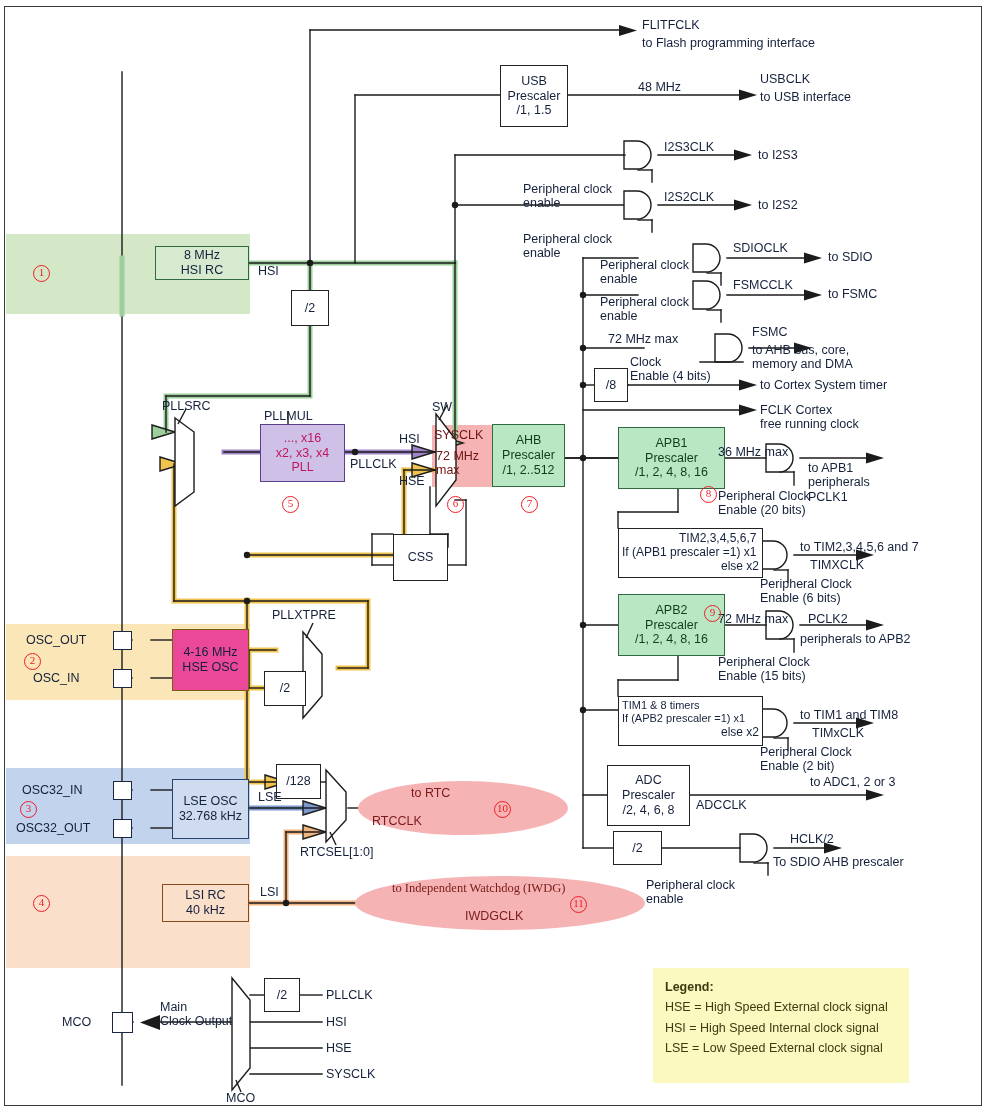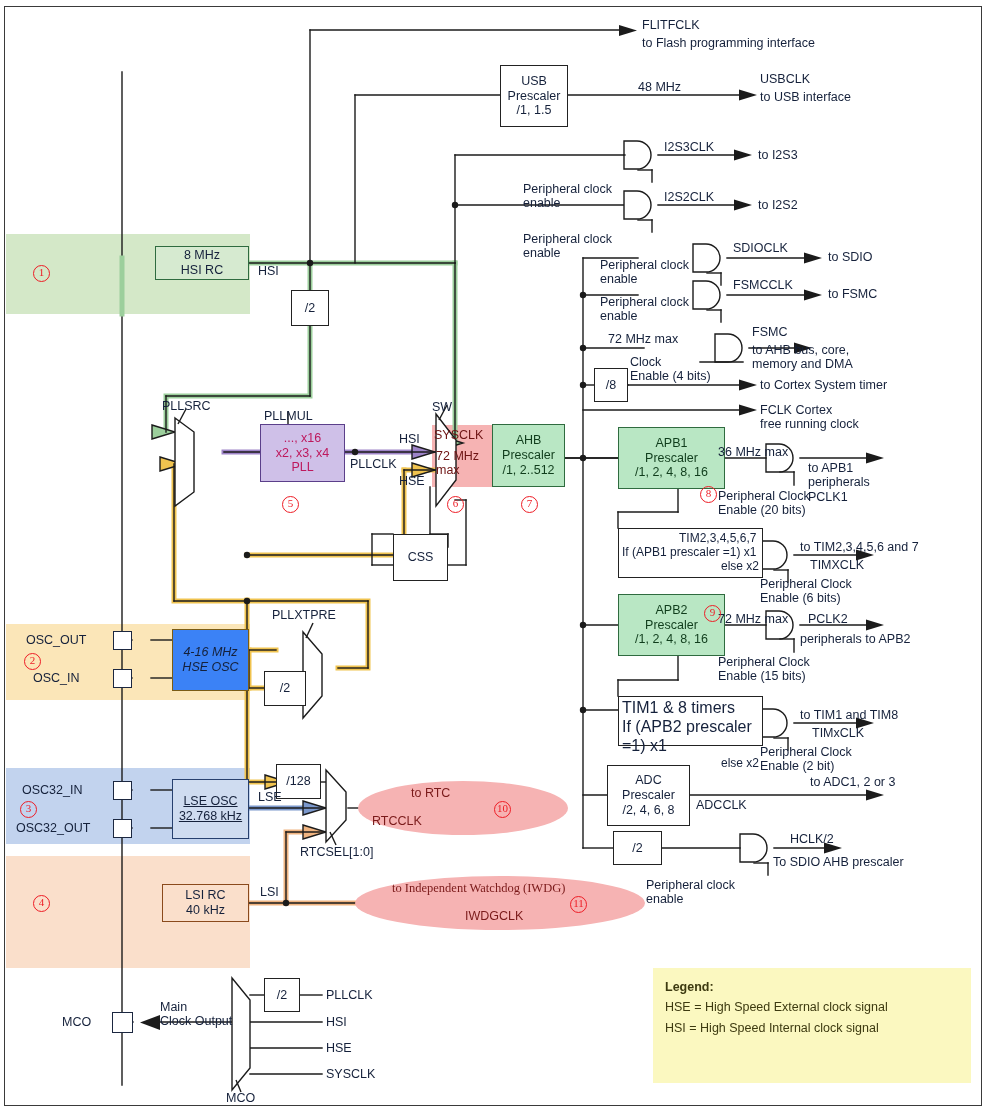--- a/index.html
+++ b/index.html
@@ -7,21 +7,21 @@
   #root{position:relative;width:990px;height:1115px;background:#ffffff;overflow:hidden;}
   #frame{position:absolute;left:4px;top:6px;width:978px;height:1100px;border:1.5px solid #3a3a3a;box-sizing:border-box;}
   svg.layer{position:absolute;left:0;top:0;width:990px;height:1115px;}
   .lbl{position:absolute;font-family:"Liberation Sans",sans-serif;font-size:12.5px;color:#15213b;line-height:1.12;white-space:pre;}
   .box{position:absolute;box-sizing:border-box;border:1.3px solid #222;background:#fff;
        display:flex;flex-direction:column;align-items:center;justify-content:center;
        font-size:12.5px;color:#15213b;line-height:1.18;text-align:center;}
   .box.green{background:#b9e7c4;border-color:#2f6b3f;color:#103d1c;}
   .box.purple{background:#cfc0e8;border-color:#5b3f8a;color:#be185d;}
   .box.hsi{background:#d6ead0;border:1.3px solid #2f6b3f;color:#15213b;}
-  .box.hse{background:#3b82f6;border:1.3px solid #7a5c15;color:#15213b;font-style:italic;}
+  .box.hse{background:#ec4899;border:1.3px solid #7a5c15;color:#15213b;}
   .box.lse{background:#cfdcf0;border:1.3px solid #27406e;color:#15213b;}
   .box.lsi{background:#fadfcb;border:1.3px solid #8a4a1c;color:#15213b;}
   .band{position:absolute;}
   .band.g{background:#d4e8c8;}
   .band.y{background:#fbe6b8;}
   .band.b{background:#c2d3ee;}
   .band.o{background:#fadfcb;}
   .num{position:absolute;font-size:13px;color:#ee1c25;font-family:"Liberation Serif",serif;}
   .num .c{display:inline-block;border:1.2px solid #ee1c25;border-radius:50%;width:15px;height:15px;
           line-height:13px;text-align:center;font-size:11px;}
@@ -370,21 +370,21 @@
 Prescaler
 /1, 2, 4, 8, 16</span>
   </div>
 
   <div class="box" style="left:618px;top:528px;width:145px;height:50px;align-items:flex-start;justify-content:flex-start;padding:2px 3px;">
     <span style="white-space:pre-line;text-align:right;font-size:12px;">TIM2,3,4,5,6,7
 If (APB1 prescaler =1) x1</span>
     <span style="font-size:12px;align-self:flex-end;">else  x2</span>
   </div>
   <div class="box" style="left:618px;top:696px;width:145px;height:50px;align-items:flex-start;justify-content:flex-start;padding:2px 3px;">
-    <span style="white-space:pre-line;text-align:left;font-size:16px;">TIM1 &amp; 8 timers
+    <span style="white-space:pre-line;text-align:left;font-size:11px;">TIM1 &amp; 8 timers
 If (APB2 prescaler =1) x1</span>
     <span style="font-size:12px;align-self:flex-end;">else x2</span>
   </div>
 
   <div class="box" style="left:607px;top:765px;width:83px;height:61px;">
     <span style="white-space:pre-line;">ADC
 Prescaler
 /2, 4, 6, 8</span>
   </div>
 
@@ -401,21 +401,21 @@
   </div>
   <div class="box" style="left:264px;top:671px;width:42px;height:35px;">
     <span>/2</span>
   </div>
 
   <div class="box" style="left:276px;top:764px;width:45px;height:35px;">
     <span>/128</span>
   </div>
 
   <div class="box lse" style="left:172px;top:779px;width:77px;height:60px;">
-    <span style="white-space:pre-line;text-decoration:underline;">LSE OSC
+    <span style="white-space:pre-line;">LSE OSC
 32.768 kHz</span>
   </div>
 
   <div class="box lsi" style="left:162px;top:884px;width:87px;height:38px;">
     <span style="white-space:pre-line;">LSI RC
 40 kHz</span>
   </div>
 
   <div class="box" style="left:264px;top:978px;width:36px;height:34px;">
     <span>/2</span>
@@ -540,18 +540,19 @@
   <div class="num" style="left:20px;top:800px;"><span class="c">3</span></div>
   <div class="num" style="left:33px;top:894px;"><span class="c">4</span></div>
   <div class="num" style="left:282px;top:495px;"><span class="c">5</span></div>
   <div class="num" style="left:447px;top:495px;"><span class="c">6</span></div>
   <div class="num" style="left:521px;top:495px;"><span class="c">7</span></div>
   <div class="num" style="left:700px;top:485px;"><span class="c">8</span></div>
   <div class="num" style="left:704px;top:604px;"><span class="c">9</span></div>
   <div class="num" style="left:494px;top:800px;"><span class="c">10</span></div>
   <div class="num" style="left:570px;top:895px;"><span class="c">11</span></div>
 
-  <div class="legend" style="left:653px;top:968px;width:318px;height:115px;">
+  <div class="legend" style="left:653px;top:968px;width:256px;height:115px;">
     <div style="font-weight:bold;">Legend:</div>
     <div>HSE = High Speed External clock signal</div>
     <div>HSI = High Speed Internal clock signal</div>
+    <div>LSE = Low Speed External clock signal</div>
   </div>
 </div>
 
 </body></html>

